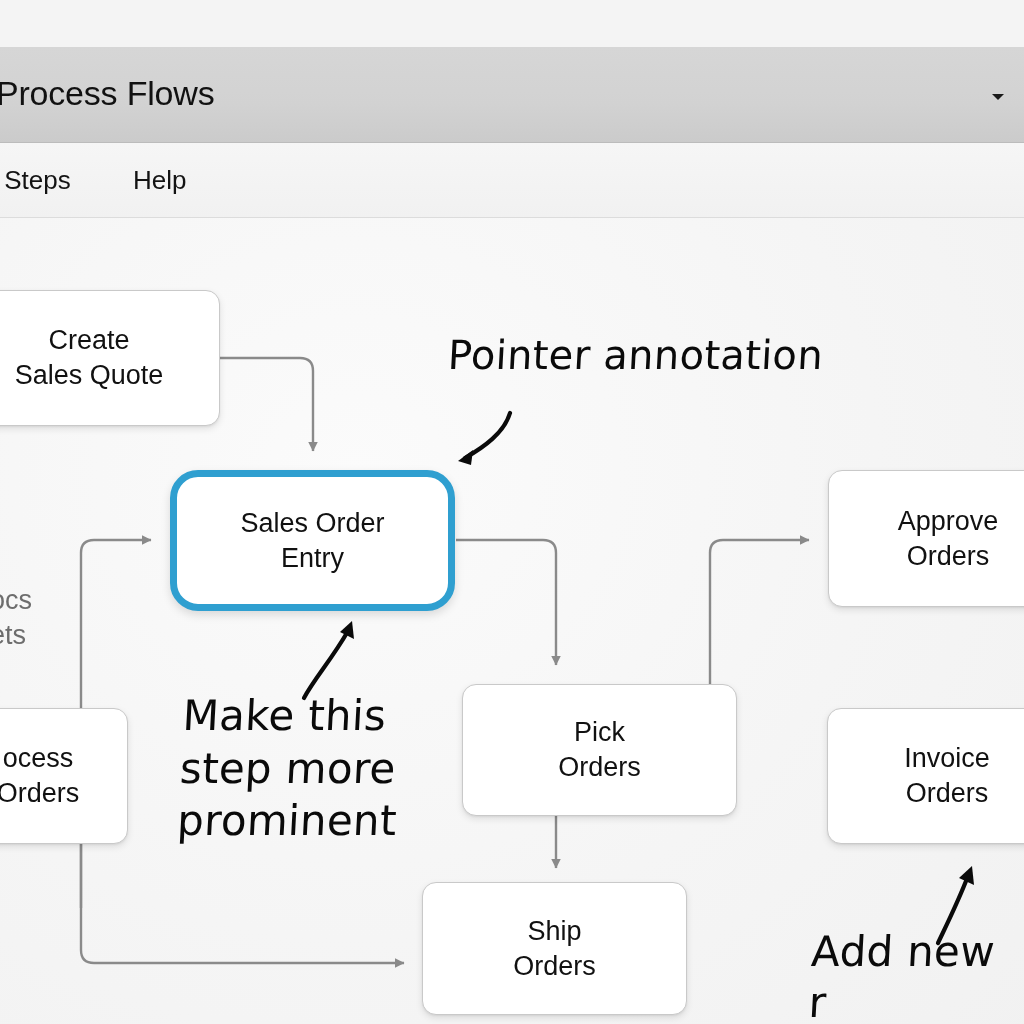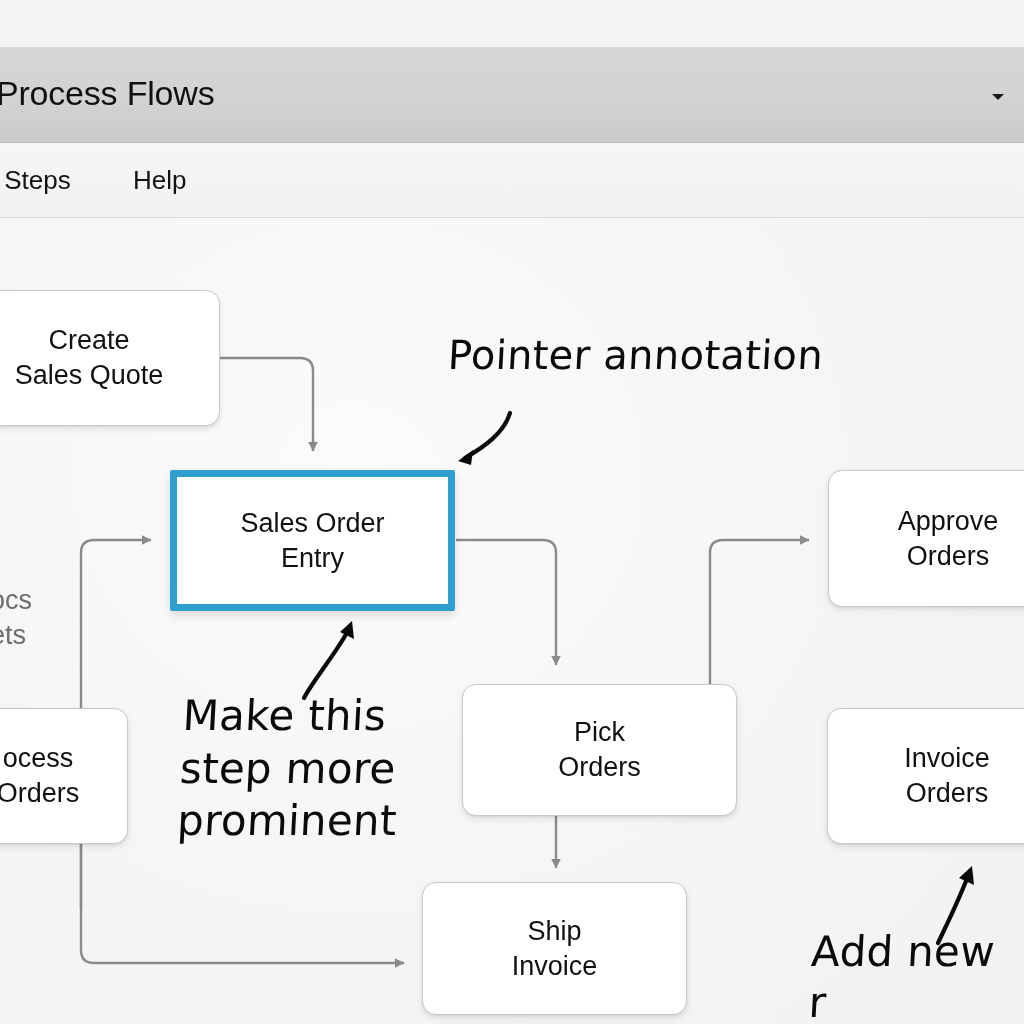--- a/index.html
+++ b/index.html
@@ -85,21 +85,21 @@
     justify-content: center;
     text-align: center;
     color: #111;
     font-size: 27px;
     line-height: 1.28;
     padding: 6px 10px;
     white-space: pre-line;
   }
   .node.selected {
     border: 7px solid var(--accent, #2f9fd0);
-    border-radius: 2px;
+    border-radius: 28px;
     box-shadow: 0 4px 10px rgba(0,0,0,0.13);
   }
 
   
   .ghost-label {
     position: absolute;
     color: #6d6d6d;
     font-size: 27px;
     line-height: 1.3;
     white-space: pre-line;
@@ -171,21 +171,21 @@
     <div class="node selected" style="left:170px; top:252px; width:285px; height:141px; --accent:#2f9fd0;">Sales Order
 Entry</div>
 
     <div class="node" style="left:-52px; top:490px; width:180px; height:136px;">ocess
 Orders</div>
 
     <div class="node" style="left:462px; top:466px; width:275px; height:132px;">Pick
 Orders</div>
 
     <div class="node" style="left:422px; top:664px; width:265px; height:133px;">Ship
-Invoice</div>
+Orders</div>
 
     <div class="node" style="left:828px; top:252px; width:240px; height:137px;">Approve
 Orders</div>
 
     <div class="node" style="left:827px; top:490px; width:240px; height:136px;">Invoice
 Orders</div>
 
     <div class="annotation" style="left:448px; top:113px; font-size:40px;">Pointer annotation</div>
 
     <svg class="anno-arrow" style="left:440px; top:185px;" width="90" height="70">

